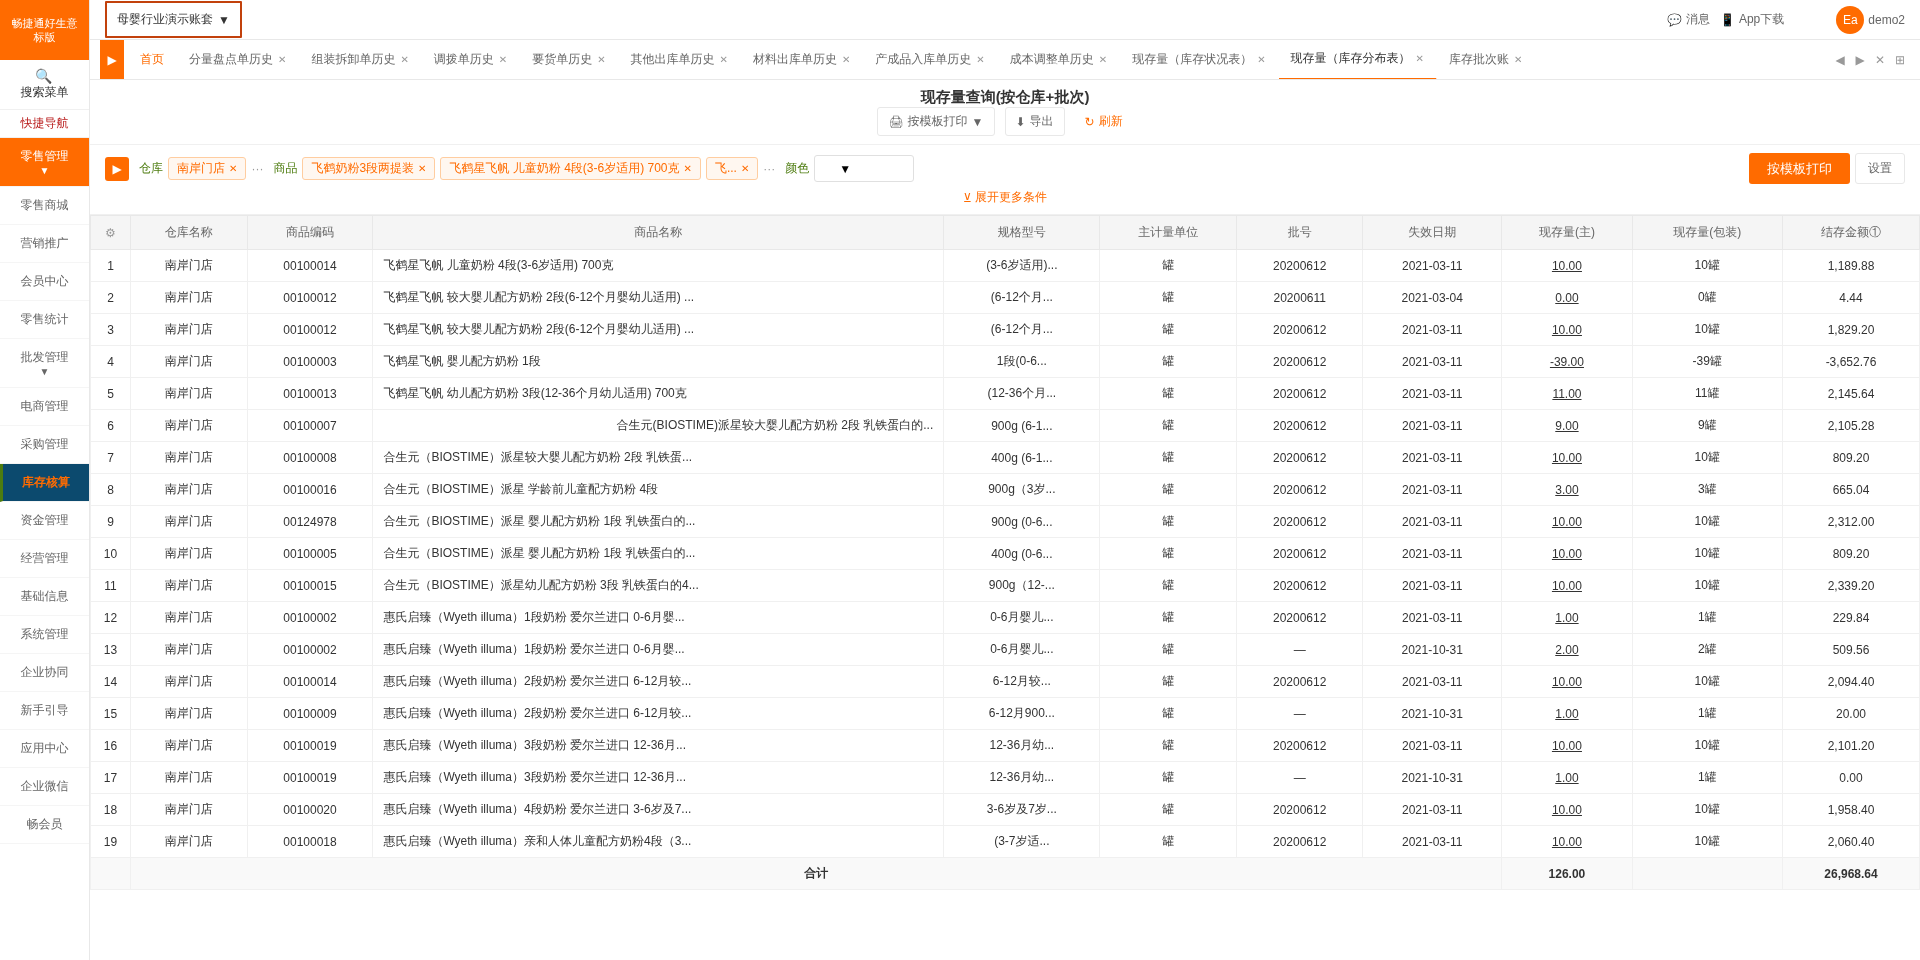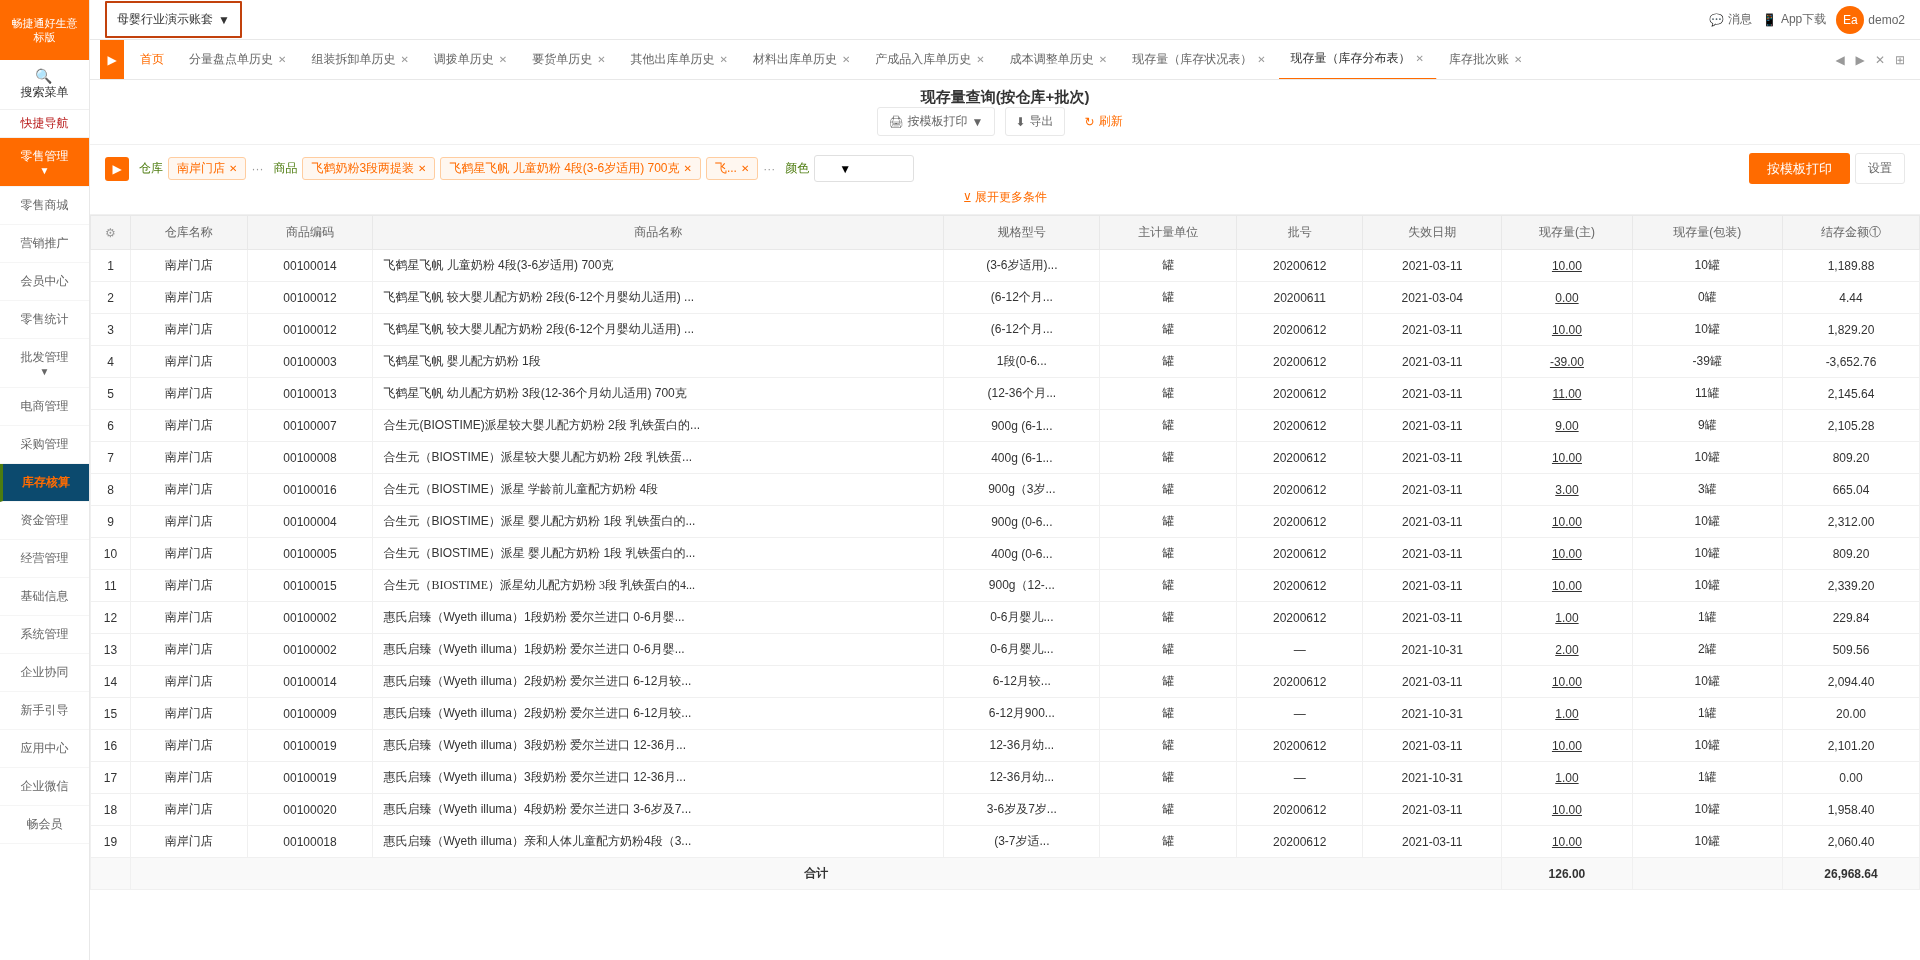--- a/index.html
+++ b/index.html
@@ -101,21 +101,21 @@
       display: flex;
       align-items: center;
       justify-content: space-between;
       padding: 0 15px;
       flex-shrink: 0;
     }
     .top-bar-left { display: flex; align-items: center; gap: 20px; }
     .top-bar-right { display: flex; align-items: center; gap: 10px; color: #666; }
     .top-bar-right .msg { display: flex; align-items: center; gap: 4px; cursor: pointer; }
     .top-bar-right .app { display: flex; align-items: center; gap: 4px; cursor: pointer; }
-    .top-bar-right .user { display: flex; align-items: center; gap: 4px; cursor: pointer; }
+    .top-bar-right .user { display: flex; align-items: center; gap: 4px; cursor: pointer; margin-left: 42px; }
     .user-avatar { width: 28px; height: 28px; border-radius: 50%; background: #ff6b00; color: #fff; display: flex; align-items: center; justify-content: center; font-size: 11px; }
 
     
     .breadcrumb-area {
       background: #fff;
       padding: 8px 15px;
       display: flex;
       align-items: center;
       justify-content: space-between;
       border-bottom: 1px solid #f0f0f0;
@@ -531,21 +531,21 @@
     <td>20200612</td>
     <td>2021-03-11</td>
     <td class="link-style">11.00</td>
     <td class="">11罐</td>
     <td class="">2,145.64</td>
   </tr>
           <tr>
     <td>6</td>
     <td>南岸门店</td>
     <td>00100007</td>
-    <td style="text-align:left;margin-top:20px;">合生元(BIOSTIME)派星较大婴儿配方奶粉 2段 乳铁蛋白的...</td>
+    <td style="text-align:right;margin-top:20px;">合生元(BIOSTIME)派星较大婴儿配方奶粉 2段 乳铁蛋白的...</td>
     <td>900g (6-1...</td>
     <td>罐</td>
     <td>20200612</td>
     <td>2021-03-11</td>
     <td class="link-style">9.00</td>
     <td class="">9罐</td>
     <td class="">2,105.28</td>
   </tr>
           <tr>
     <td>7</td>
@@ -569,21 +569,21 @@
     <td>罐</td>
     <td>20200612</td>
     <td>2021-03-11</td>
     <td class="link-style">3.00</td>
     <td class="">3罐</td>
     <td class="">665.04</td>
   </tr>
           <tr>
     <td>9</td>
     <td>南岸门店</td>
-    <td>00100004</td>
+    <td>00124978</td>
     <td style="text-align:left;">合生元（BIOSTIME）派星 婴儿配方奶粉 1段 乳铁蛋白的...</td>
     <td>900g (0-6...</td>
     <td>罐</td>
     <td>20200612</td>
     <td>2021-03-11</td>
     <td class="link-style">10.00</td>
     <td class="">10罐</td>
     <td class="">2,312.00</td>
   </tr>
           <tr>
@@ -596,21 +596,21 @@
     <td>20200612</td>
     <td>2021-03-11</td>
     <td class="link-style">10.00</td>
     <td class="">10罐</td>
     <td class="">809.20</td>
   </tr>
           <tr>
     <td>11</td>
     <td>南岸门店</td>
     <td>00100015</td>
-    <td style="text-align:left;font-family:Liberation Serif, serif;">合生元（BIOSTIME）派星幼儿配方奶粉 3段 乳铁蛋白的4...</td>
+    <td style="text-align:left;">合生元（BIOSTIME）派星幼儿配方奶粉 3段 乳铁蛋白的4...</td>
     <td>900g（12-...</td>
     <td>罐</td>
     <td>20200612</td>
     <td>2021-03-11</td>
     <td class="link-style">10.00</td>
     <td class="">10罐</td>
     <td class="">2,339.20</td>
   </tr>
           <tr>
     <td>12</td>

